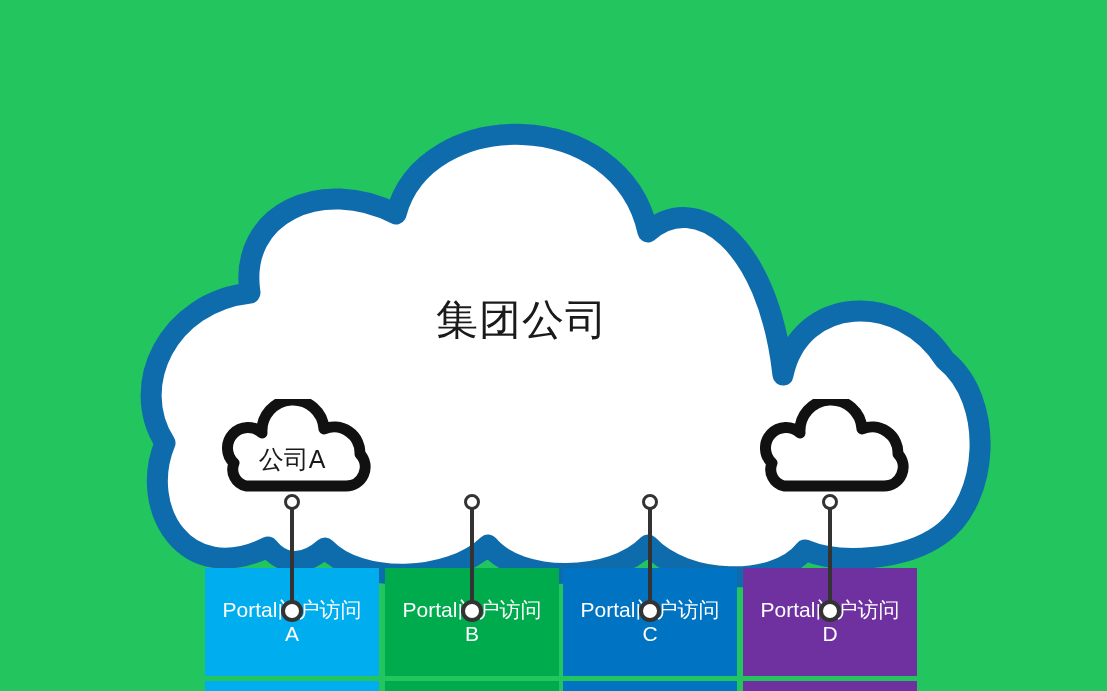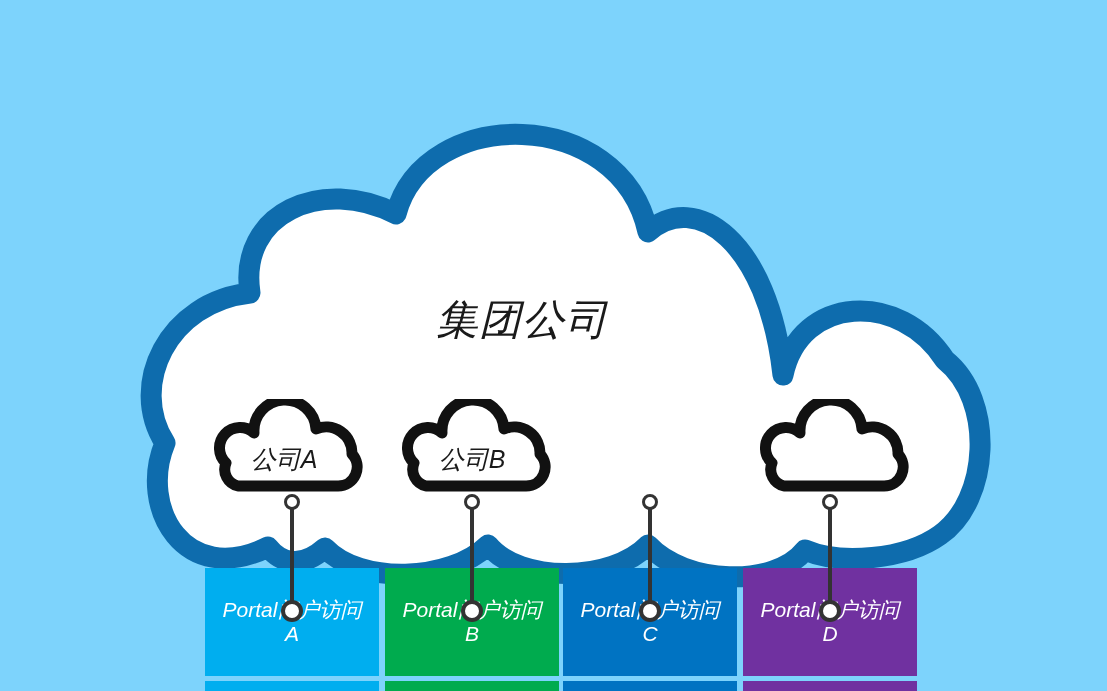--- a/index.html
+++ b/index.html
@@ -1,34 +1,34 @@
 <!DOCTYPE html>
 <html><head>
 <meta charset="utf-8">
 <style>
   html,body{margin:0;padding:0;background:#ffffff;}
   body{font-family:"Liberation Sans","DejaVu Sans",sans-serif;}
-  .stage{position:relative;width:1107px;height:691px;background:#7dd3fc;overflow:hidden;font-style:italic;}
+  .stage{position:relative;width:1107px;height:691px;background:#22c55e;overflow:hidden;}
 
   
   .big-cloud-svg{position:absolute;left:0;top:0;width:1107px;height:691px;z-index:1;}
 
   .diagram-title{
     position:absolute;left:372px;top:292px;width:300px;z-index:2;
     font-size:42px;color:#1a1a1a;text-align:center;letter-spacing:1px;white-space:nowrap;
   }
 
   
   .company-cloud{position:absolute;top:399px;width:172px;height:96px;z-index:4;}
   .company-cloud svg{position:absolute;left:0;top:0;width:172px;height:96px;}
   .company-cloud .cloud-label{
     position:absolute;left:0;top:44px;width:100%;text-align:center;
     font-size:25px;color:#1a1a1a;white-space:nowrap;
   }
-  .cloud-a{left:198px;} .cloud-b{left:386px;} .cloud-c{left:564px;} .cloud-d{left:744px;}
+  .cloud-a{left:206px;} .cloud-b{left:386px;} .cloud-c{left:564px;} .cloud-d{left:744px;}
 
   
   .connector-line{position:absolute;top:502px;width:4px;height:109px;z-index:6;}
   .line-a{left:290px;} .line-b{left:470px;} .line-c{left:648px;} .line-d{left:828px;}
   .node-top{position:absolute;top:494px;width:16px;height:16px;border-radius:50%;
     background:#ffffff;box-sizing:border-box;border:3.5px solid #333333;z-index:6;}
   .node-bottom{position:absolute;top:600px;width:22px;height:22px;border-radius:50%;
     background:#ffffff;box-sizing:border-box;border:4.5px solid #333333;z-index:6;}
   .ntop-a{left:284px;} .ntop-b{left:464px;} .ntop-c{left:642px;} .ntop-d{left:822px;}
   .nbot-a{left:281px;} .nbot-b{left:461px;} .nbot-c{left:639px;} .nbot-d{left:819px;}
@@ -104,25 +104,19 @@
   <div class="node-bottom nbot-b"></div>
   <div class="node-bottom nbot-c"></div>
   <div class="node-bottom nbot-d"></div>
 
   <div class="company-cloud cloud-a">
     <svg viewBox="0 0 172 96">
       <path d="M 40 87 H 140 A 19 19 0 0 0 154 55 A 26 26 0 0 0 118 30 A 31 31 0 0 0 56 34 A 19 19 0 0 0 28 64 A 17 17 0 0 0 40 87 Z" fill="#ffffff" stroke="#111111" stroke-width="11" stroke-linejoin="round" stroke-linecap="round"></path>
     </svg>
     <div class="cloud-label">公司A</div>
   </div>
-  <div class="company-cloud cloud-b">
-    <svg viewBox="0 0 172 96">
-      <path d="M 40 87 H 140 A 19 19 0 0 0 154 55 A 26 26 0 0 0 118 30 A 31 31 0 0 0 56 34 A 19 19 0 0 0 28 64 A 17 17 0 0 0 40 87 Z" fill="#ffffff" stroke="#111111" stroke-width="11" stroke-linejoin="round" stroke-linecap="round"></path>
-    </svg>
-    <div class="cloud-label">公司B</div>
-  </div>
   <div class="company-cloud cloud-d">
     <svg viewBox="0 0 172 96">
       <path d="M 40 87 H 140 A 19 19 0 0 0 154 55 A 26 26 0 0 0 118 30 A 31 31 0 0 0 56 34 A 19 19 0 0 0 28 64 A 17 17 0 0 0 40 87 Z" fill="#ffffff" stroke="#111111" stroke-width="11" stroke-linejoin="round" stroke-linecap="round"></path>
     </svg>
   </div>
 
 </div>
 
 </body></html>

